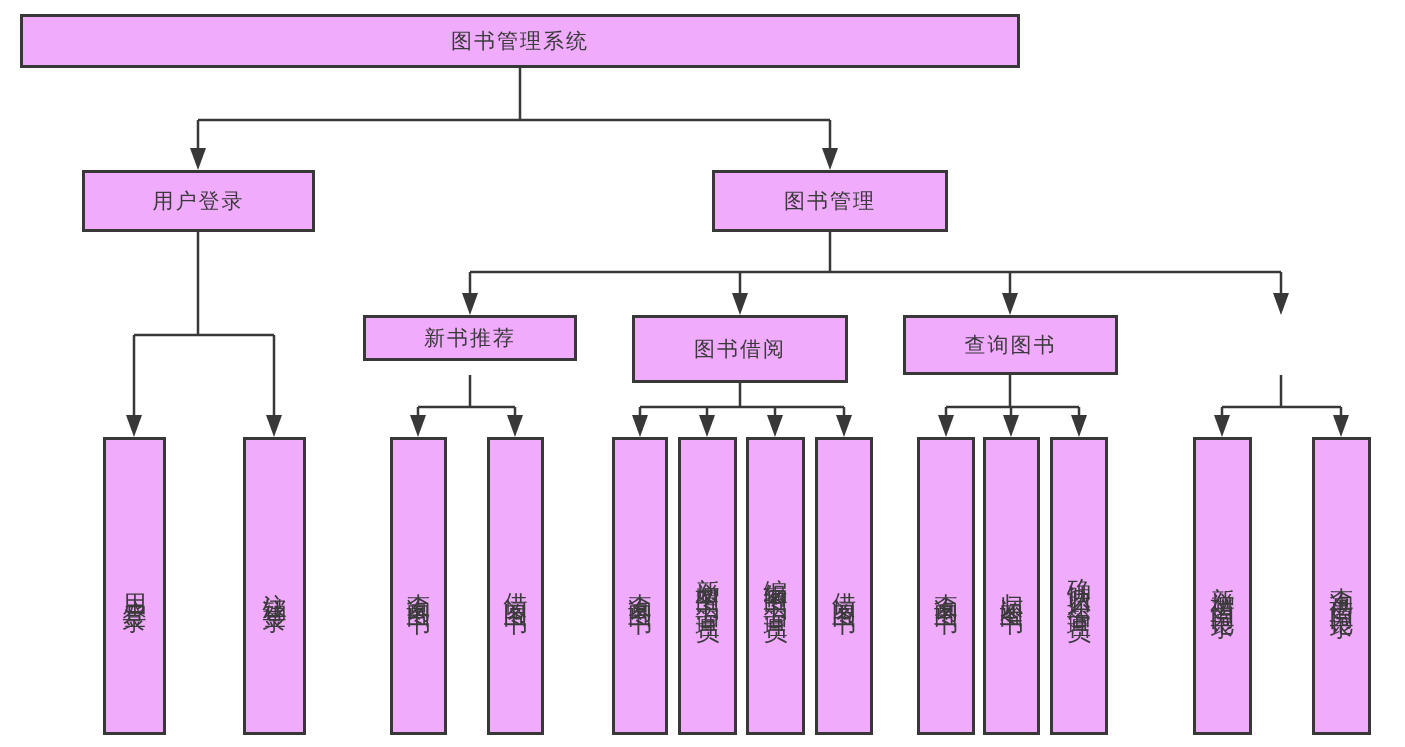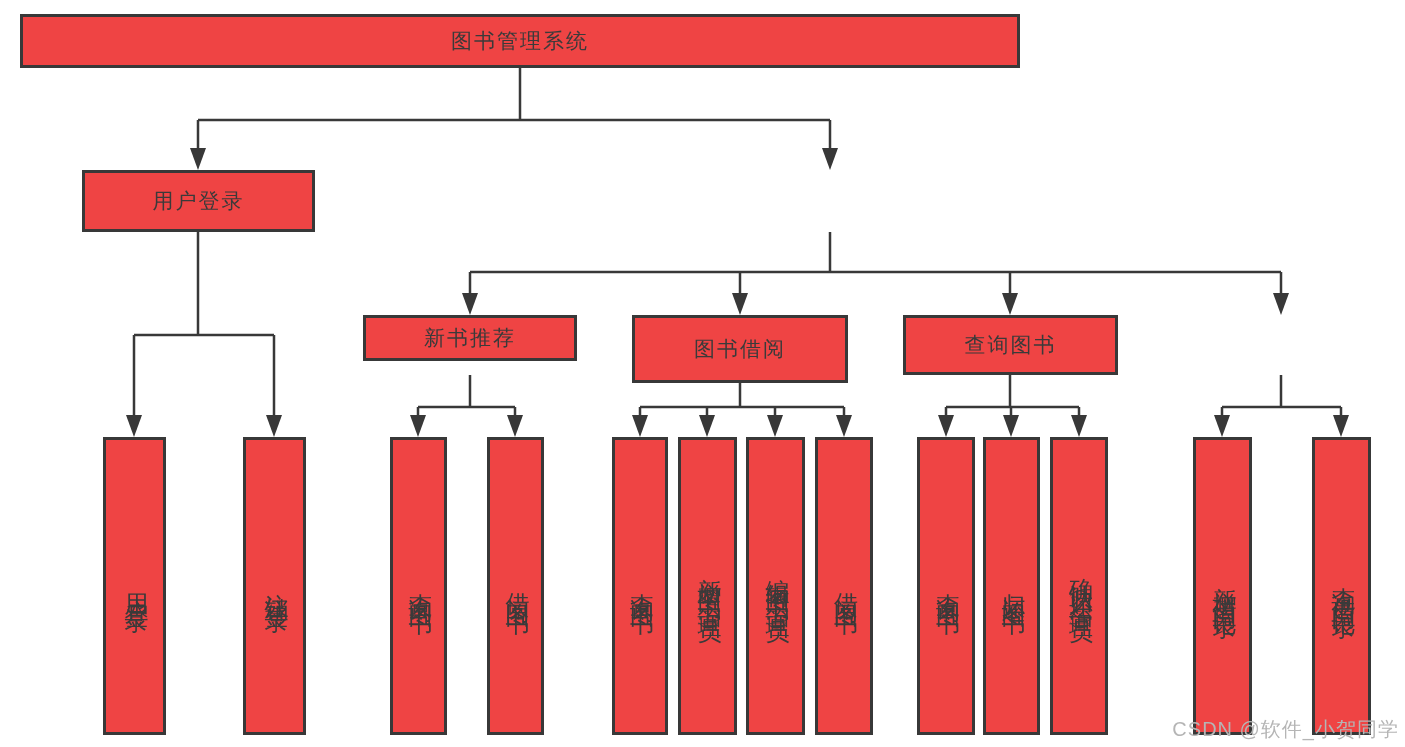--- a/index.html
+++ b/index.html
@@ -4,25 +4,24 @@
 <style>
   html,body{margin:0;padding:0;}
   body{
     width:1405px;height:747px;position:relative;background:#ffffff;
     font-family:"Liberation Sans","DejaVu Sans",sans-serif;
     overflow:hidden;
   }
   #canvas{position:absolute;left:0;top:0;width:1405px;height:747px;}
   svg.wires{position:absolute;left:0;top:0;pointer-events:none;}
   .node{
-    position:absolute;box-sizing:border-box;background:#ef4444;
+    position:absolute;box-sizing:border-box;background:#f0abfc;
     border:3px solid #383838;color:#3a3a3a;
     display:flex;align-items:center;justify-content:center;
     text-align:center;
-    font-family:Liberation Mono, monospace;
   }
   .node .lbl{font-size:21px;letter-spacing:2px;white-space:nowrap;}
   .node.leaf .lbl{
     writing-mode:vertical-rl;
     font-size:24px;letter-spacing:6px;line-height:1;white-space:normal;
   }
   .watermark{
     position:absolute;right:6px;bottom:4px;
     font-size:20px;color:#b5b5b5;letter-spacing:1px;white-space:nowrap;
   }
@@ -72,20 +71,23 @@
     </g>
   </svg>
 
   <div class="node" style="left:20px;top:14px;width:1000px;height:54px;">
     <span class="lbl">图书管理系统</span>
   </div>
 
   <div class="node" style="left:82px;top:170px;width:233px;height:62px;">
     <span class="lbl">用户登录</span>
   </div>
+  <div class="node" style="left:712px;top:170px;width:236px;height:62px;">
+    <span class="lbl">图书管理</span>
+  </div>
 
   <div class="node" style="left:363px;top:315px;width:214px;height:46px;">
     <span class="lbl">新书推荐</span>
   </div>
   <div class="node" style="left:632px;top:315px;width:216px;height:68px;">
     <span class="lbl">图书借阅</span>
   </div>
   <div class="node" style="left:903px;top:315px;width:215px;height:60px;">
     <span class="lbl">查询图书</span>
   </div>
@@ -127,14 +129,13 @@
     <span class="lbl">确认归还（管理员）</span>
   </div>
 
   <div class="node leaf" style="left:1193px;top:437px;width:59px;height:298px;">
     <span class="lbl">新增借阅记录</span>
   </div>
   <div class="node leaf" style="left:1312px;top:437px;width:59px;height:298px;">
     <span class="lbl">查询借阅记录</span>
   </div>
 
-  <div class="watermark">CSDN @软件_小贺同学</div>
 </div>
 
 </body></html>

